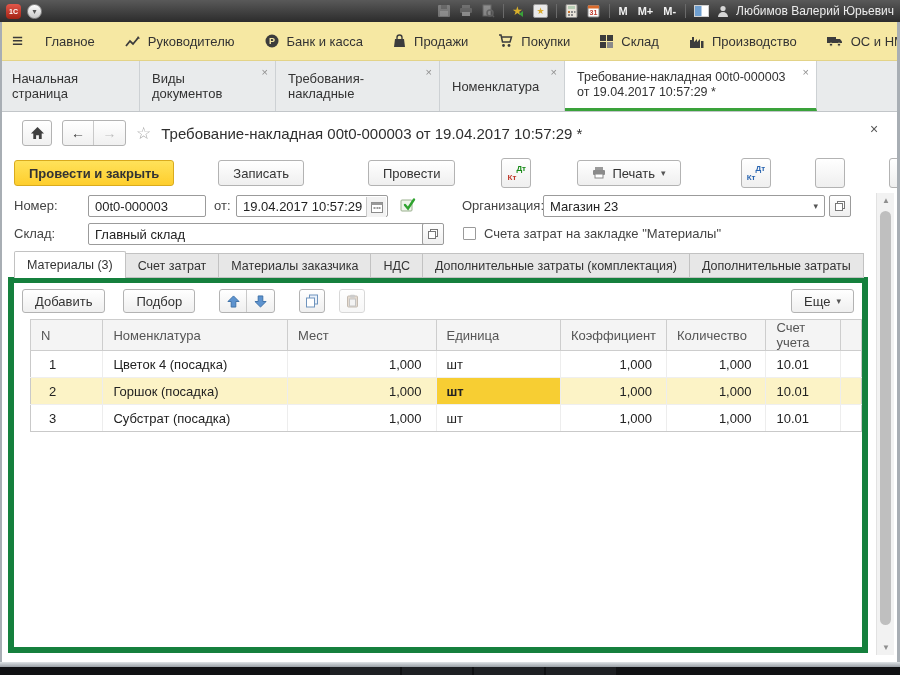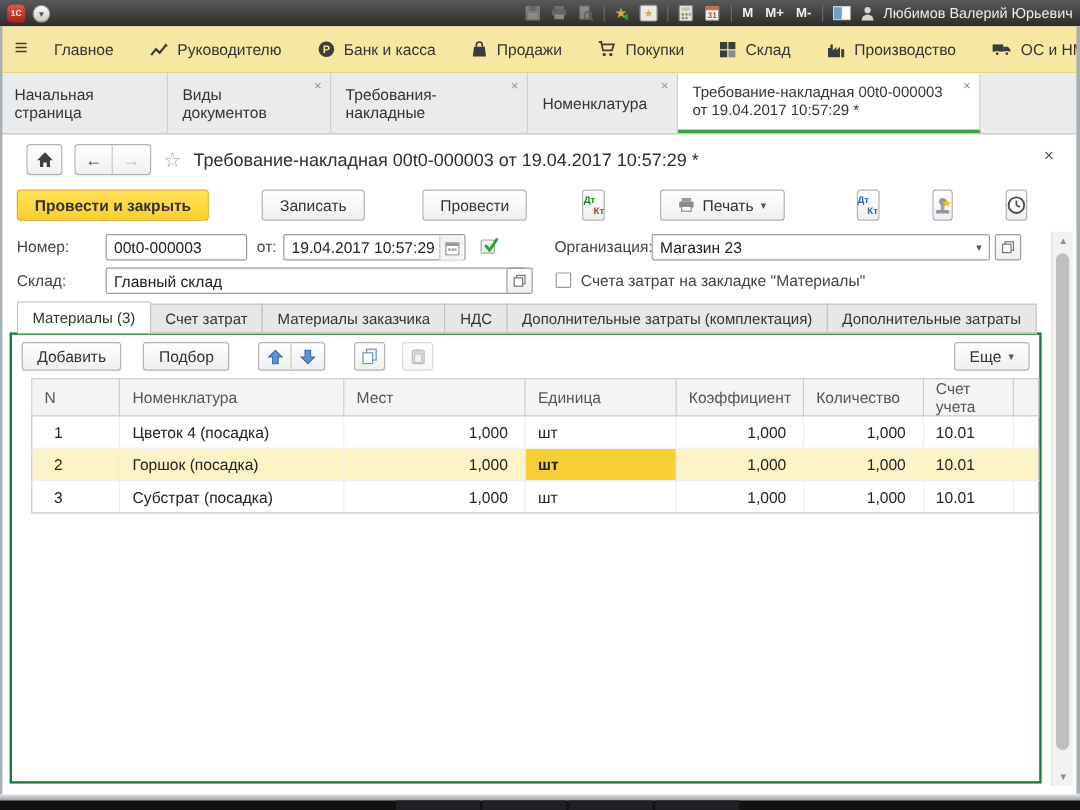--- a/index.html
+++ b/index.html
@@ -58,21 +58,21 @@
   .nav-fwd { color:#bdbdbd; }
   .fav-star { color:#a7a7a7; font-size:17px; }
   .doc-title { font-size:15px; color:#2f2f2f; white-space:nowrap; }
 
   
   .cmdbar { position:absolute; left:14px; top:158px; width:864px; display:flex; align-items:center;gap:36px; }
   .btn { height:26px; padding:0 14px; background:linear-gradient(#ffffff,#efefef); border:1px solid #b3b3b3;
     border-radius:3px; font-size:13px; color:#333; display:inline-flex; align-items:center; justify-content:center; gap:6px;
     font-family:inherit; white-space:nowrap; }
   .btn-primary { background:linear-gradient(#ffe25a,#fece2d); border-color:#d9ab1e; font-weight:bold; }
-  .icon-btn { width:30px; padding:0; }
+  .icon-btn { width:30px; padding:14px; }
   .caret { font-size:9px; color:#555; }
   .dtkt { position:relative; width:17px; height:17px; font-size:8px; font-weight:bold; line-height:1; }
   .dtkt .dt { position:absolute; top:0; left:0; color:#168a16; }
   .dtkt .kt { position:absolute; bottom:0; right:0; color:#c0392b; }
   .dtkt.blue .dt, .dtkt.blue .kt { color:#2864b0; }
   .spacer { flex:1; }
 
   
   .f-label { position:absolute; font-size:13px; color:#444; line-height:22px; }
   .f-input { position:absolute; height:22px; border:1px solid #9b9b9b; border-radius:2px; background:#fff;
@@ -82,21 +82,21 @@
     background:linear-gradient(#fff,#efefef); display:flex; align-items:center; justify-content:center; }
   .cal-btn { position:absolute; width:20px; height:20px; top:1px; right:1px; border-left:1px solid #c9c9c9;
     background:#f2f2f2; display:flex; align-items:center; justify-content:center; }
   .checkbox { position:absolute; width:13px; height:13px; border:1px solid #9a9a9a; background:#fff; border-radius:1px; }
 
   
   .doctabs { position:absolute; left:14px; top:251px; height:27px; display:flex; align-items:flex-end; z-index:3; }
   .dtab { height:25px; padding:0 12px; display:flex; align-items:center; font-size:12.5px; color:#333;
     background:#e7e7e7; border:1px solid #c2c2c2; margin-right:-1px; }
   .dtab.active { height:27px; background:#fff; border-bottom:none; border-top-left-radius:2px; border-top-right-radius:2px; }
-  .panel { position:absolute; left:8px; top:277px; width:860px; height:376px; background:#fff; border:2px solid #15803d; z-index:1; }
+  .panel { position:absolute; left:8px; top:277px; width:860px; height:376px; background:#fff; border:6px solid #15803d; z-index:1; }
   .grid-toolbar { position:absolute; left:8px; top:6px; right:8px; display:flex; align-items:center; gap:10px; }
   .gt-btn { height:24px; padding:0 12px; }
   .pair { display:inline-flex; height:24px; border:1px solid #b3b3b3; border-radius:3px; overflow:hidden; background:linear-gradient(#fff,#efefef); }
   .pair span { width:27px; display:flex; align-items:center; justify-content:center; }
   .pair span:first-child { border-right:1px solid #c9c9c9; }
   .gt-ico { width:26px; height:24px; padding:0; }
   .gt-ico.dis { opacity:.5; }
 
   
   .grid { position:absolute; left:16px; top:36px; border-collapse:collapse; table-layout:fixed; font-size:13px; }
@@ -307,21 +307,21 @@
     <span class="nav-back">←</span>
     <span class="nav-fwd">→</span>
   </span>
   <span class="fav-star">☆</span>
   <span class="doc-title">Требование-накладная 00t0-000003 от 19.04.2017 10:57:29 *</span>
 </div>
 
 <div class="cmdbar">
   <button class="btn btn-primary">Провести и закрыть</button>
   <button class="btn" style="margin-left:8px">Записать</button>
-  <button class="btn" style="margin-left:12px">Провести</button>
+  <button class="btn" style="margin-left:28px">Провести</button>
   <button class="btn icon-btn" style="margin-left:10px">
     <span class="dtkt">
         <span class="dt">Дт</span>
         <span class="kt">Кт</span>
       </span>
   </button>
   <button class="btn" style="margin-left:10px">
     <svg width="14" height="14" viewBox="0 0 14 14">
         <rect x="3" y="1" width="8" height="3" fill="#9a9a9a"></rect>
         <rect x="1" y="4" width="12" height="5" rx="1" fill="#8a8a8a"></rect>

